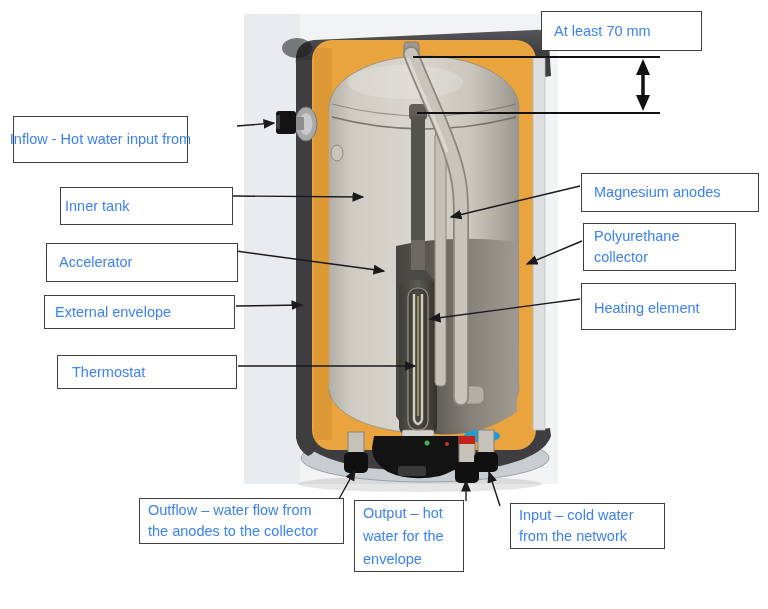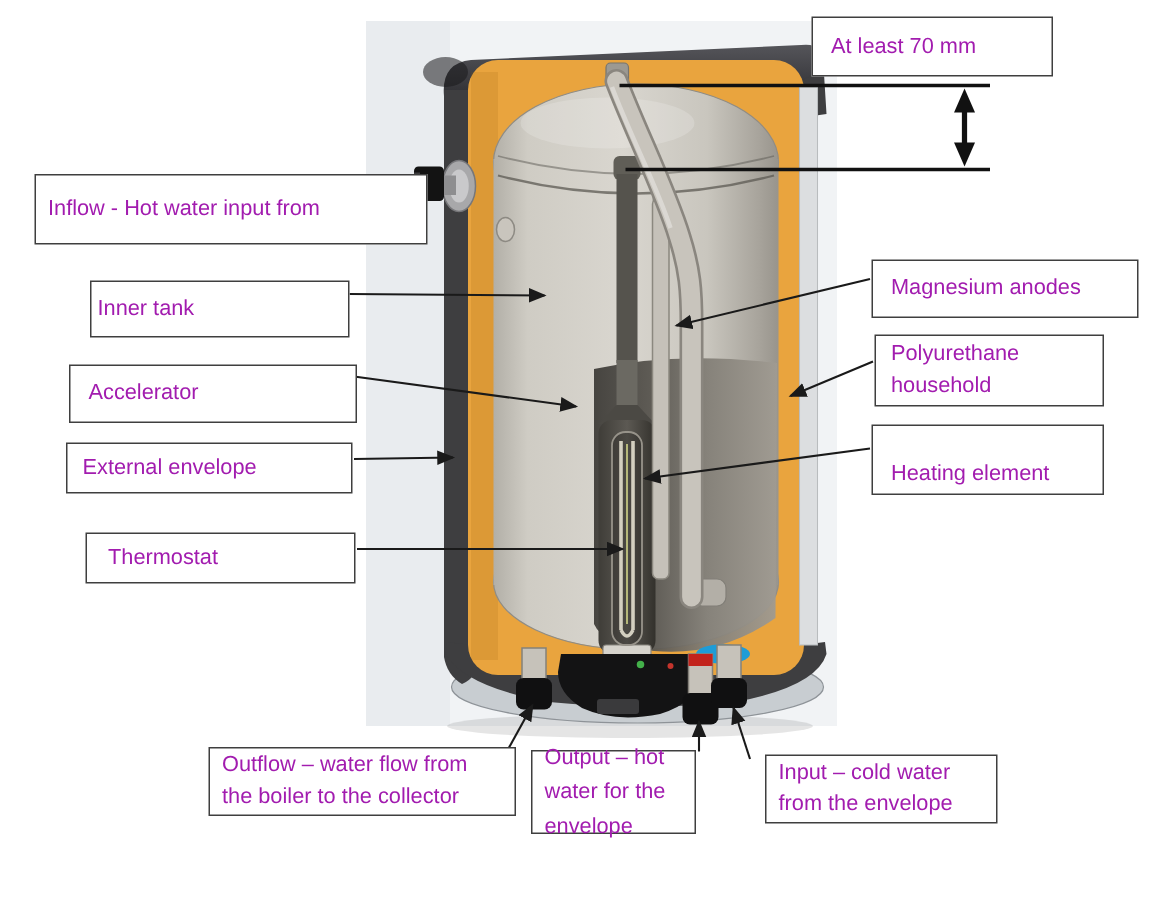--- a/index.html
+++ b/index.html
@@ -1,24 +1,24 @@
 <!DOCTYPE html>
 <html style="--insulation-orange: #E9A43E; --tank-beige: #CFCBC3; --shell-dark: #3E3E40; --pipe-gray: #C6C2BA; --interior-dark: #4A4742; --accent-blue: #1E9CD7; --accent-red: #C2231C; --base-rim: #C8CDD1; --photo-bg: #F1F3F5; --box-border: #3F3F3F; --arrow-black: #1A1A1A;"><head>
 <meta charset="utf-8">
 <style>
   html,body{margin:0;padding:0;background:#fff;}
   .stage{position:relative;width:768px;height:609px;background:#fff;overflow:hidden;
          font-family:"Liberation Sans",sans-serif;}
   .stage svg{position:absolute;left:0;top:0;}
   .lbl{position:absolute;box-sizing:border-box;background:#fff;
-       border:1.5px solid var(--box-border,#3f3f3f);color:#a21caf;
+       border:1.5px solid var(--box-border,#3f3f3f);color:#3b82f6;
        font-size:14.5px;line-height:21px;padding:2px 8px;
        display:flex;flex-direction:column;justify-content:center;}
   .lbl span{display:block;white-space:nowrap;}
-  .lbl.top{justify-content:flex-end;padding-top:6px;}
+  .lbl.top{justify-content:center;padding-top:6px;}
   .lbl.lh23{line-height:23px;}
 </style>
 </head>
 <body>
 
 <div class="stage">
 
   <svg width="768" height="609" viewBox="0 0 768 609">
     <defs>
       <linearGradient id="tg" x1="0" y1="0" x2="1" y2="0">
@@ -169,21 +169,21 @@
       <line x1="339" y1="499" x2="355" y2="470" marker-end="url(#ah)"></line>
       <line x1="466" y1="501" x2="466" y2="481" marker-end="url(#ah)"></line>
       <line x1="500" y1="506" x2="489" y2="472" marker-end="url(#ah)"></line>
     </g>
   </svg>
 
   <div class="lbl" style="left:541px;top:11px;width:161px;height:40px;padding-left:12px;">
     <span>At least 70 mm</span>
   </div>
 
-  <div class="lbl" style="left:23px;top:116px;width:262px;height:47px;">
+  <div class="lbl" style="left:13px;top:116px;width:175px;height:47px;align-items:center;">
     <span>Inflow - Hot water input from</span>
   </div>
 
   <div class="lbl" style="left:60px;top:187px;width:173px;height:38px;padding-left:4px;">
     <span>Inner tank</span>
   </div>
 
   <div class="lbl" style="left:46px;top:243px;width:192px;height:39px;padding-left:12px;">
     <span>Accelerator</span>
   </div>
@@ -195,36 +195,36 @@
   <div class="lbl" style="left:57px;top:355px;width:180px;height:34px;padding-left:14px;">
     <span>Thermostat</span>
   </div>
 
   <div class="lbl" style="left:581px;top:173px;width:178px;height:39px;padding-left:12px;">
     <span>Magnesium anodes</span>
   </div>
 
   <div class="lbl" style="left:583px;top:223px;width:153px;height:48px;padding-left:10px;">
     <span>Polyurethane</span>
-    <span>household</span>
+    <span>collector</span>
   </div>
 
   <div class="lbl top" style="left:581px;top:283px;width:155px;height:47px;padding-left:12px;">
     <span>Heating element</span>
   </div>
 
   <div class="lbl" style="left:139px;top:498px;width:205px;height:46px;">
     <span>Outflow – water flow from</span>
-    <span>the boiler to the collector</span>
-  </div>
-
-  <div class="lbl lh23" style="left:354px;top:500px;width:110px;height:56px;">
+    <span>the anodes to the collector</span>
+  </div>
+
+  <div class="lbl lh23" style="left:354px;top:500px;width:110px;height:72px;">
     <span>Output – hot</span>
     <span>water for the</span>
     <span>envelope</span>
   </div>
 
   <div class="lbl" style="left:497px;top:503px;width:155px;height:46px;margin-left:13px;">
     <span>Input – cold water</span>
-    <span>from the envelope</span>
+    <span>from the network</span>
   </div>
 
 </div>
 
 </body></html>

